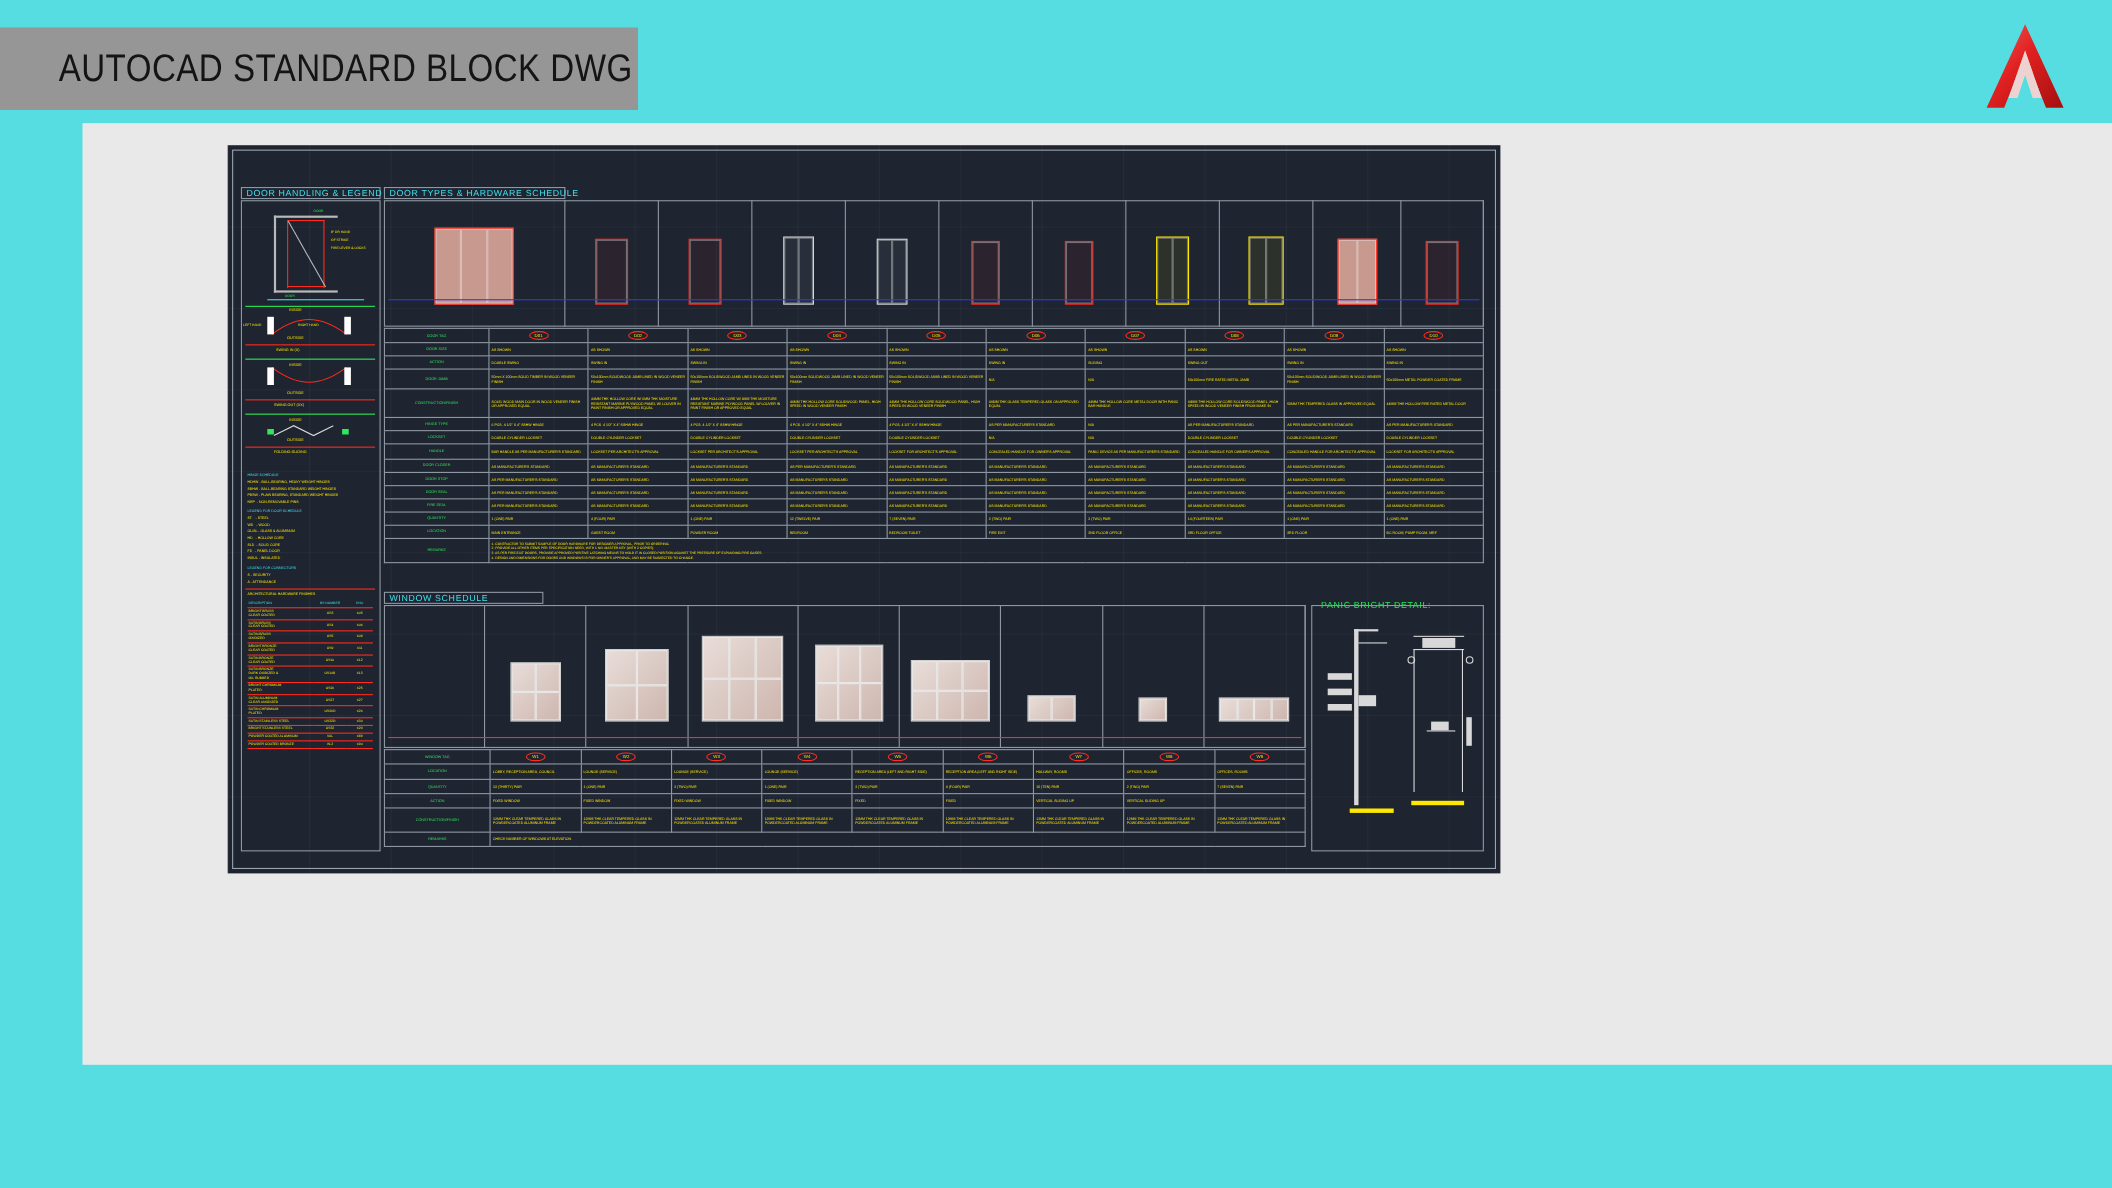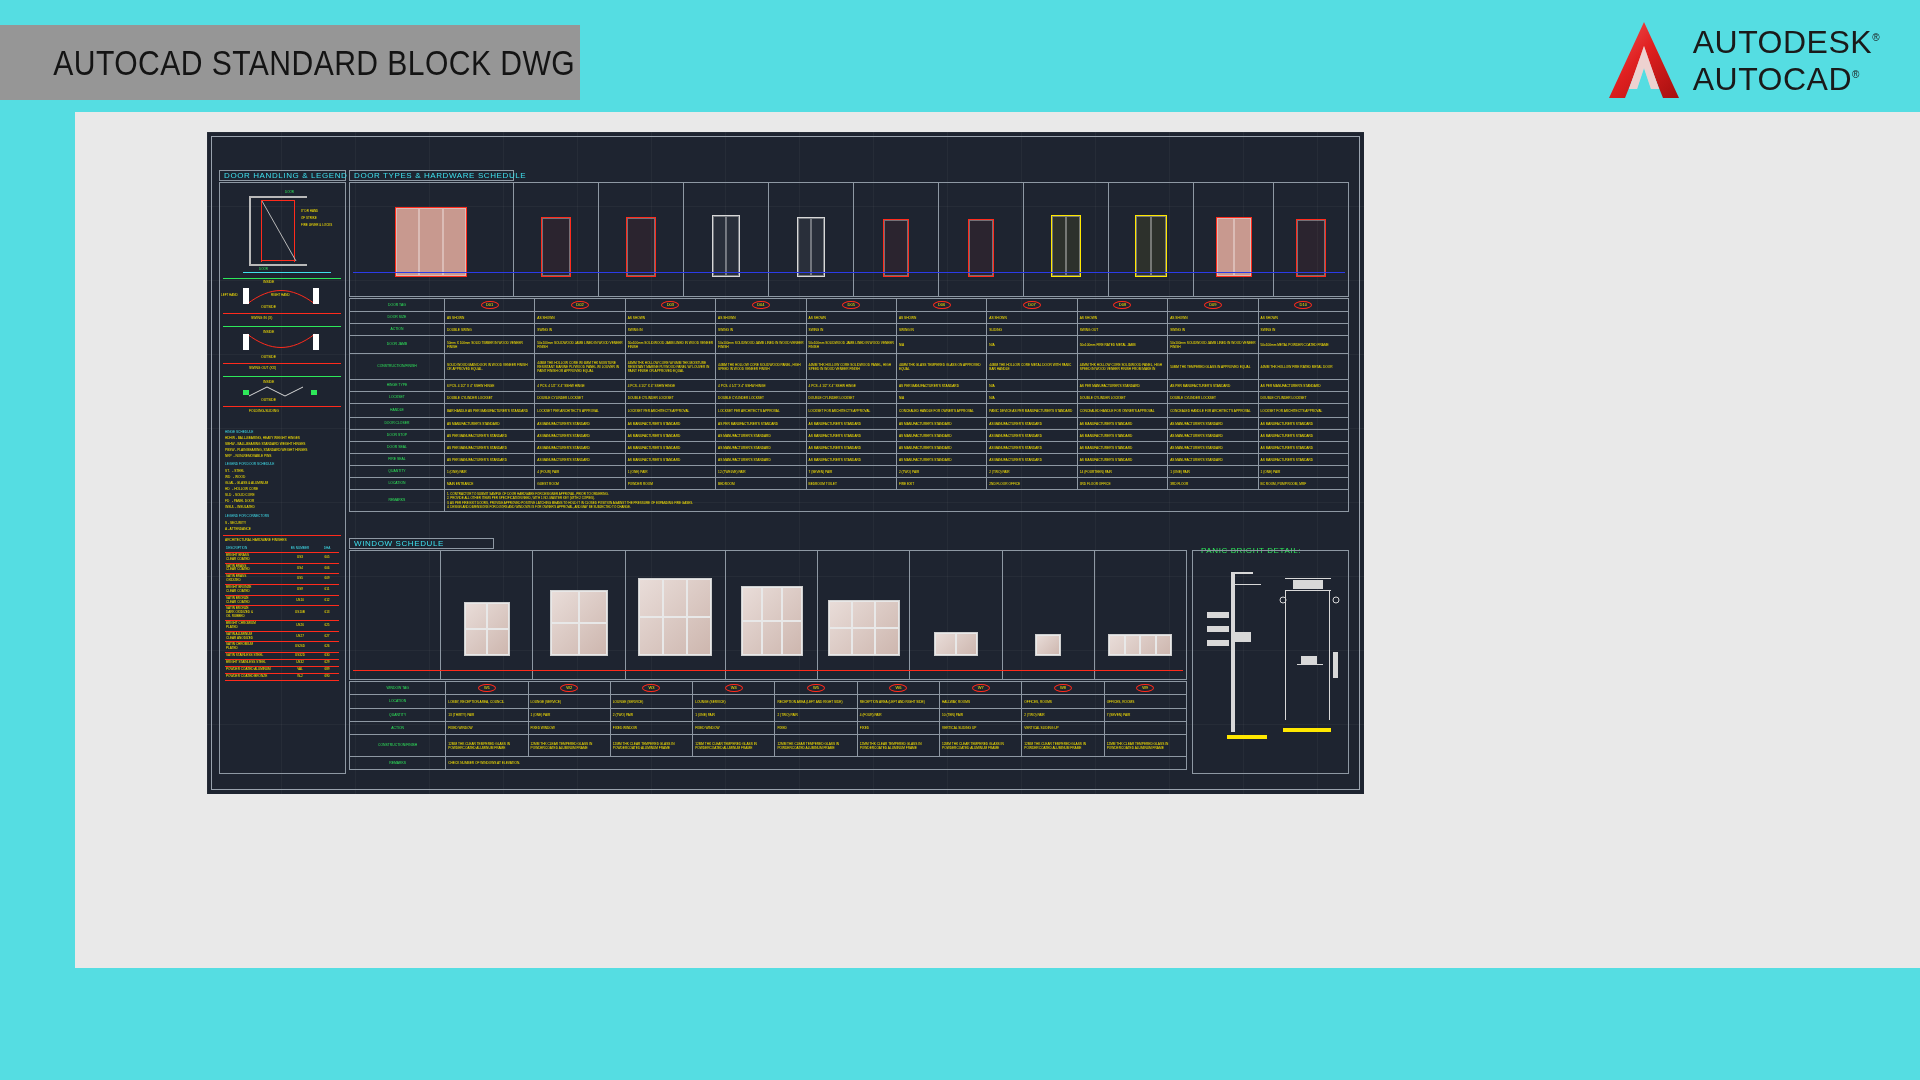--- a/index.html
+++ b/index.html
@@ -155,24 +155,20 @@
           <stop offset="0" stop-color="#f05a5a"></stop>
           <stop offset="45%" stop-color="#e02020"></stop>
           <stop offset="100%" stop-color="#a50f0f"></stop>
         </linearGradient>
       </defs>
       <path d="M39 2 L74 78 L58 78 L39 30 L20 78 L4 78 Z" fill="url(#ag)"></path>
       <path d="M39 24 L56 70 L47 70 L39 47 L31 70 L22 70 Z" fill="#1e2430" opacity="0"></path>
       <path d="M39 26 L54 69 L46 69 L39 48 L32 69 L24 69 Z" fill="#e9e9e9"></path>
       <path d="M39 26 L54 69 L46 69 L39 48 L32 69 L24 69 Z" fill="#f0c0bb" opacity=".55"></path>
     </svg>
-    <div class="logo-words">
-      <div class="w w1"><span>AUTODESK</span><sup>®</sup></div>
-      <div class="w w2"><span>AUTOCAD</span><sup>®</sup></div>
-    </div>
   </div>
 
   <div class="cad">
     <div class="cad-grid"></div>
     <div class="cad-border"></div>
 
 
     <div class="sec-head" style="left:12px; top:38px; width:127px;">DOOR HANDLING &amp; LEGEND</div>
     <div class="sec-head" style="left:142px; top:38px; width:165px;">DOOR TYPES &amp; HARDWARE SCHEDULE</div>
     <div class="sec-head" style="left:142px; top:406px; width:145px;">WINDOW SCHEDULE</div>

